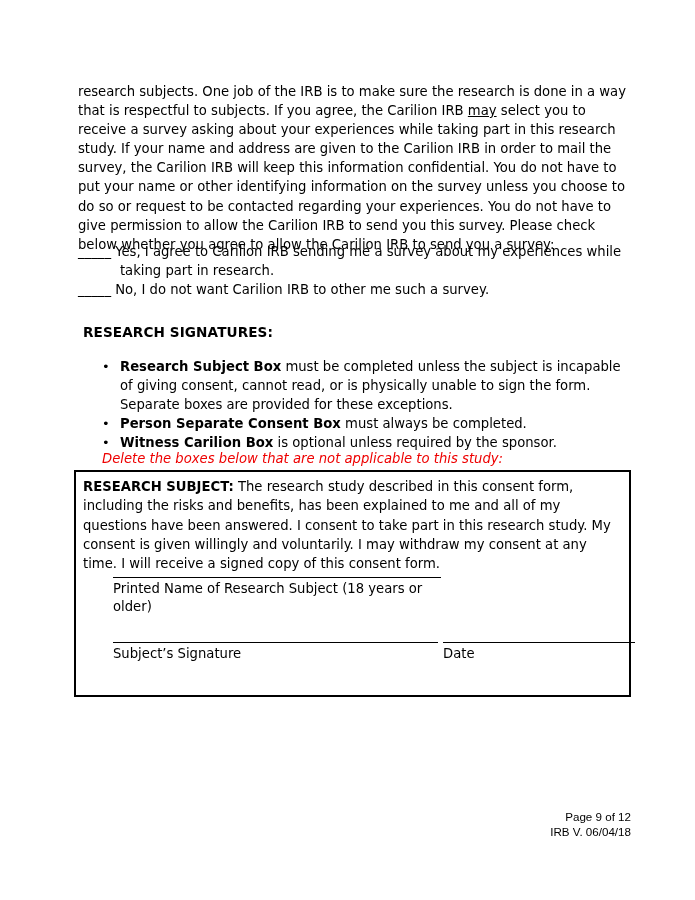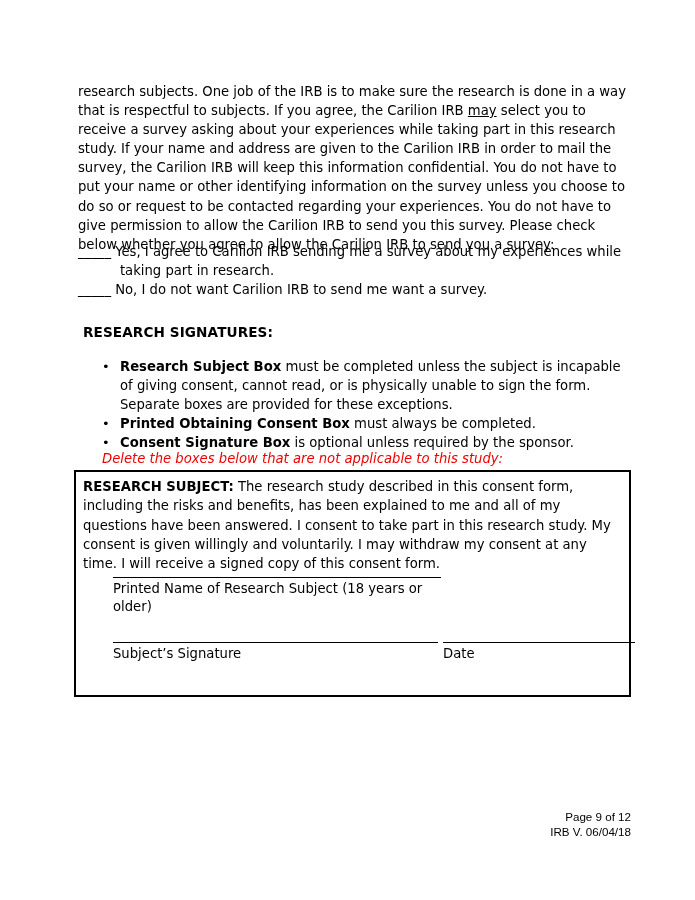--- a/index.html
+++ b/index.html
@@ -157,34 +157,34 @@
 
 <div class="page">
 
   <div class="intro body-text">
     <span>research subjects. One job of the IRB is to make sure the research is done in a way that is respectful to subjects.  If you agree, the Carilion IRB </span><u>may</u><span> select you to receive a survey asking about your experiences while taking part in this research study.  If your name and address are given to the Carilion IRB in order to mail the survey, the Carilion IRB will keep this information confidential.  You do not have to put your name or other identifying information on the survey unless you choose to do so or request to be contacted regarding your experiences. You do not have to give permission to allow the Carilion IRB to send you this survey.  Please check below whether you agree to allow the Carilion IRB to send you a survey:</span>
   </div>
 
   <div class="survey-block body-text">
     <span class="survey-line">_____ Yes, I agree to Carilion IRB sending me a survey about my experiences while
           taking part in research.</span>
-    <span class="survey-line">_____ No, I do not want Carilion IRB to send me want a survey.</span>
+    <span class="survey-line">_____ No, I do not want Carilion IRB to other me such a survey.</span>
   </div>
 
   <div class="consent-heading">RESEARCH SIGNATURES:</div>
 
   <ul class="bullets body-text">
     <li>
       <span class="dot">•</span><b>Research Subject Box</b><span> must be completed unless the subject is incapable of giving consent, cannot read, or is physically unable to sign the form.  Separate boxes are provided for these exceptions.</span>
     </li>
     <li>
-      <span class="dot">•</span><b>Printed Obtaining Consent Box</b><span> must always be completed.</span>
+      <span class="dot">•</span><b>Person Separate Consent Box</b><span> must always be completed.</span>
     </li>
     <li>
-      <span class="dot">•</span><b>Consent Signature Box</b><span> is optional unless required by the sponsor.</span>
+      <span class="dot">•</span><b>Witness Carilion Box</b><span> is optional unless required by the sponsor.</span>
     </li>
   </ul>
 
   <div class="delete-note">Delete the boxes below that are not applicable to this study:</div>
 
   <div class="subject-box">
     <div class="subject-box-inner">
       <div class="subject-para"><b>RESEARCH SUBJECT:</b><span> The research study described in this consent form, including the risks and benefits, has been explained to me and all of my questions have been answered. I consent to take part in this research study. My consent is given willingly and voluntarily. I may withdraw my consent at any time. I will receive a signed copy of this consent form.</span></div>
     </div>
 

